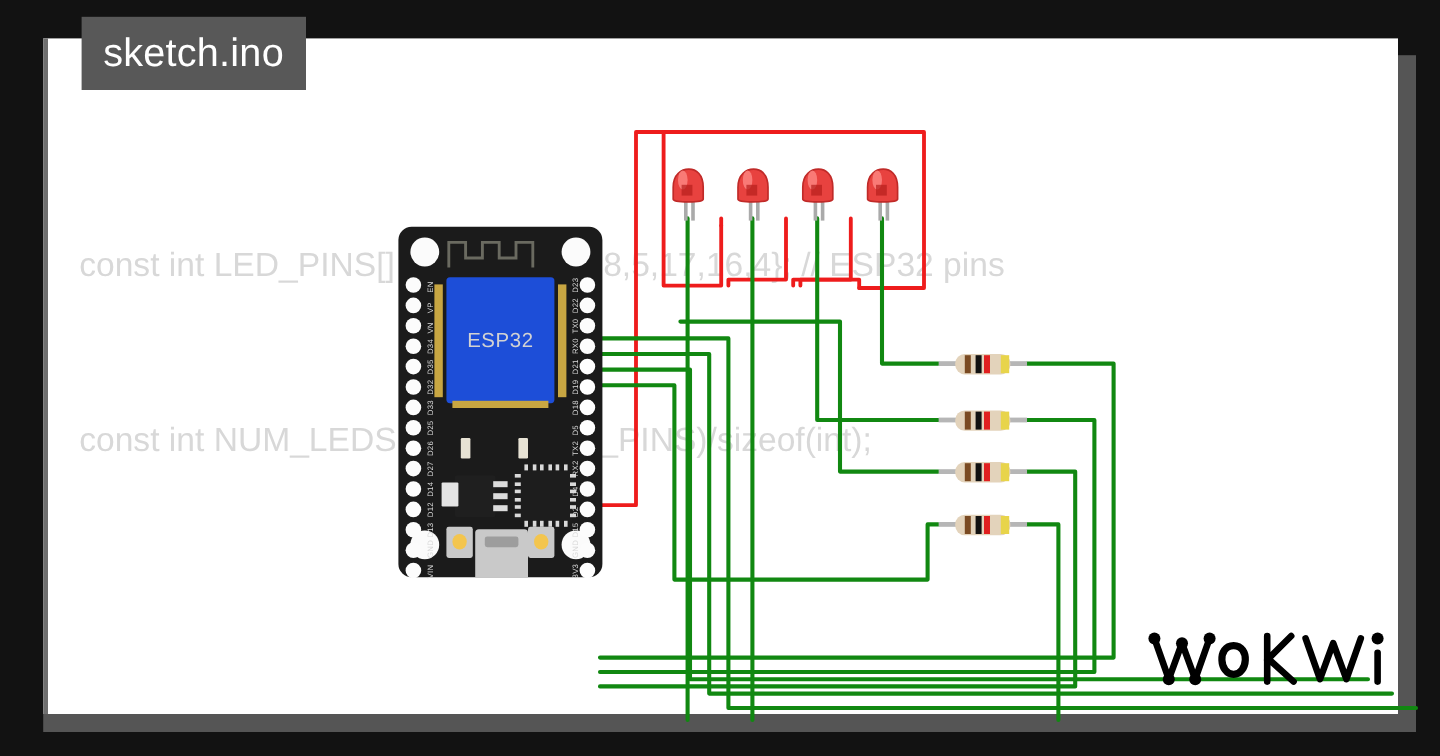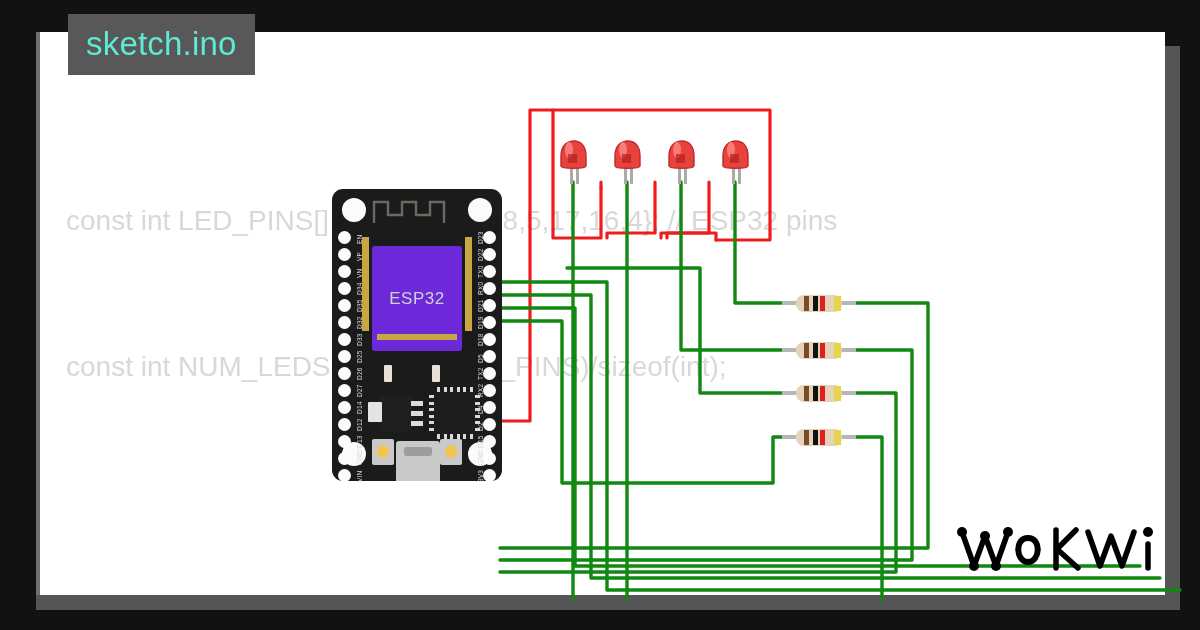--- a/index.html
+++ b/index.html
@@ -24,21 +24,21 @@
   }
   .canvas-left-edge{
     position:absolute;left:36px;top:32px;width:4px;height:563px;
     background:#6f6f6f;
   }
 
   
   .file-tab{
     position:absolute;left:68px;top:14px;
     background:#585858;
-    color:#5eead4;
+    color:#ffffff;
     font-size:33px;
     line-height:1;
     padding:13px 18px 15px 18px;
     letter-spacing:.2px;
     font-weight:400;
     z-index:40;
     white-space:nowrap;
   }
 
   
@@ -68,22 +68,22 @@
     position:absolute;width:24px;height:24px;border-radius:50%;
     background:#fbfbfb;
   }
   .bh-tl{left:10px;top:9px;}
   .bh-tr{left:136px;top:9px;}
   .bh-bl{left:10px;top:253px;}
   .bh-br{left:136px;top:253px;}
 
   .antenna{position:absolute;left:40px;top:10px;width:90px;height:26px;}
   .shield{
-    position:absolute;left:40px;top:57px;width:90px;height:105px;
-    background:#6d28d9;border-radius:3px;text-decoration:underline;
+    position:absolute;left:40px;top:42px;width:90px;height:105px;
+    background:#1d4ed8;border-radius:3px;text-decoration:underline;
   }
   .shield-label{
     position:absolute;inset:0;display:flex;align-items:center;justify-content:center;
     color:#d2d2d2;font-size:17px;letter-spacing:.5px;
   }
   .gold-strip{position:absolute;background:#c8a642;}
   .pad-col-l{left:30px;top:48px;width:7px;height:94px;}
   .pad-col-r{left:133px;top:48px;width:7px;height:94px;}
   .pad-row-b{left:45px;top:145px;width:80px;height:6px;}
 

